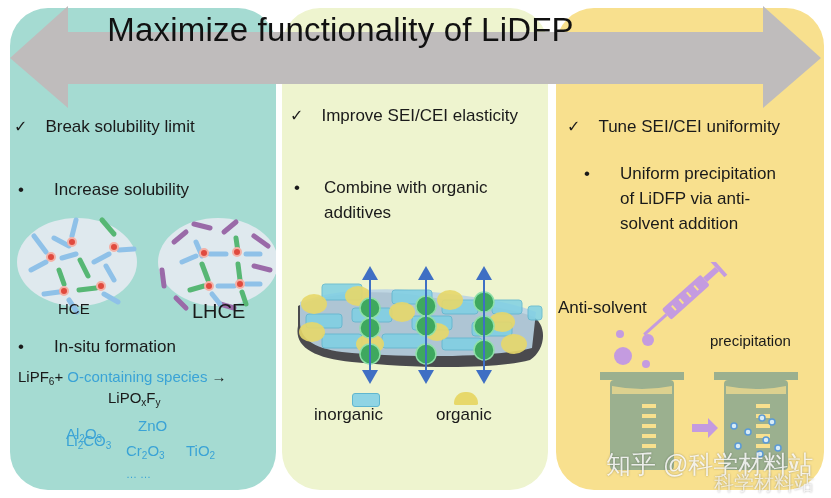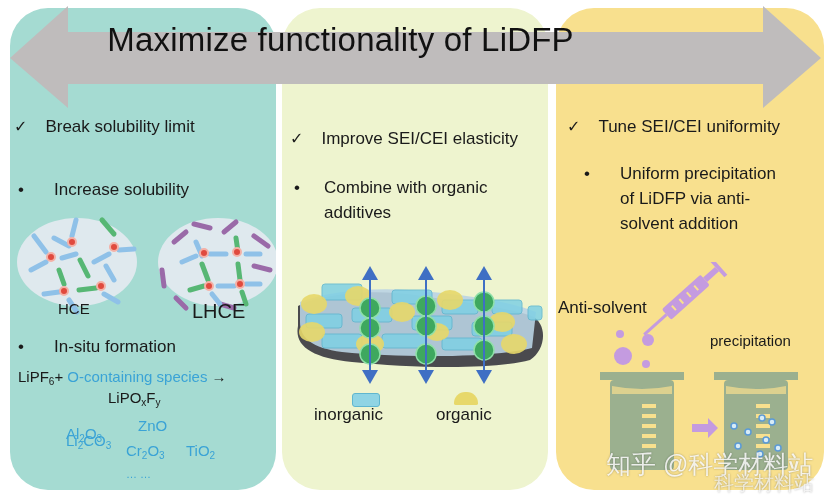--- a/index.html
+++ b/index.html
@@ -2,21 +2,21 @@
 <html><head>
 <meta charset="utf-8">
 <style>
   html, body { margin:0; padding:0; background:#ffffff; }
   body { width:831px; height:498px; position:relative; overflow:hidden; font-family:"Liberation Sans", "DejaVu Sans", sans-serif; color:#1a1a1a; }
   .panel { position:absolute; top:8px; height:482px; border-radius:38px; }
   .panel-left { left:10px; width:266px; background:#a5dbd2; }
   .panel-mid { left:282px; width:266px; background:#eef4cf; }
   .panel-right { left:556px; width:268px; background:#f8e08e; }
   .arrow { position:absolute; left:10px; top:6px; width:811px; height:102px; }
-  .arrow-title { position:absolute; left:0; top:21px; width:681px; text-align:center; font-size:33px; color:#111; letter-spacing:0.2px; }
+  .arrow-title { position:absolute; left:0; top:11px; width:681px; text-align:center; font-size:33px; color:#111; letter-spacing:0.2px; }
   .item { position:absolute; font-size:17px; white-space:nowrap; }
   .check::before { content:"\2713"; margin-right:18px; font-size:16px; }
   .bullet { font-size:17px; line-height:25px; }
   .bullet .dot { display:inline-block; width:22px; }
   .blue { color:#3aa3d6; }
   .small { font-size:15px; }
   sub { font-size:10px; vertical-align:-3px; }
   .label { position:absolute; font-size:15px; }
   .wm { position:absolute; font-size:25px; color:rgba(255,255,255,0.85); text-shadow:0 0 2px rgba(0,0,0,0.35); white-space:nowrap; }
 </style>
@@ -105,21 +105,21 @@
   <span>LiPO</span><sub>x</sub><span>F</span><sub>y</sub>
 </div>
 
 <div class="item small blue" style="left:66px; top:425px;"><span>Al</span><sub>2</sub><span>O</span><sub>3</sub></div>
 <div class="item small blue" style="left:138px; top:417px;"><span>ZnO</span></div>
 <div class="item small blue" style="left:126px; top:442px;"><span>Cr</span><sub>2</sub><span>O</span><sub>3</sub></div>
 <div class="item small blue" style="left:186px; top:442px;"><span>TiO</span><sub>2</sub></div>
 <div class="item small blue" style="left:66px; top:432px;"><span>Li</span><sub>2</sub><span>CO</span><sub>3</sub></div>
 <div class="item blue" style="left:126px; top:468px; font-size:11px;">… …</div>
 
-<div class="item check" style="left:290px; top:129px;"><span>Improve SEI/CEI elasticity</span></div>
+<div class="item check" style="left:290px; top:106px;"><span>Improve SEI/CEI elasticity</span></div>
 <div class="item bullet" style="left:294px; top:175px;">
   <span class="dot">•</span><span style="margin-left:8px">Combine with organic</span><br>
   <span class="dot"></span><span style="margin-left:8px">additives</span>
 </div>
 
 <svg style="position:absolute; left:292px; top:266px;" width="256" height="120">
   <path d="M6,40 C30,28 80,22 130,30 C170,36 210,40 240,50 C256,58 254,84 238,94 C200,104 120,102 60,96 C20,92 2,80 6,60 Z" fill="#4a4a4e"></path>
   <path d="M8,36 C40,24 90,20 140,26 C180,30 220,36 244,46 L240,82 C200,92 110,92 50,86 C20,82 8,72 8,56 Z" fill="#b9d3e3" opacity="0.9"></path>
   <g fill="#7fd0e4" opacity="0.85" stroke="#5fb6cf" stroke-width="1">
     <rect x="30" y="18" width="40" height="16" rx="3"></rect>

